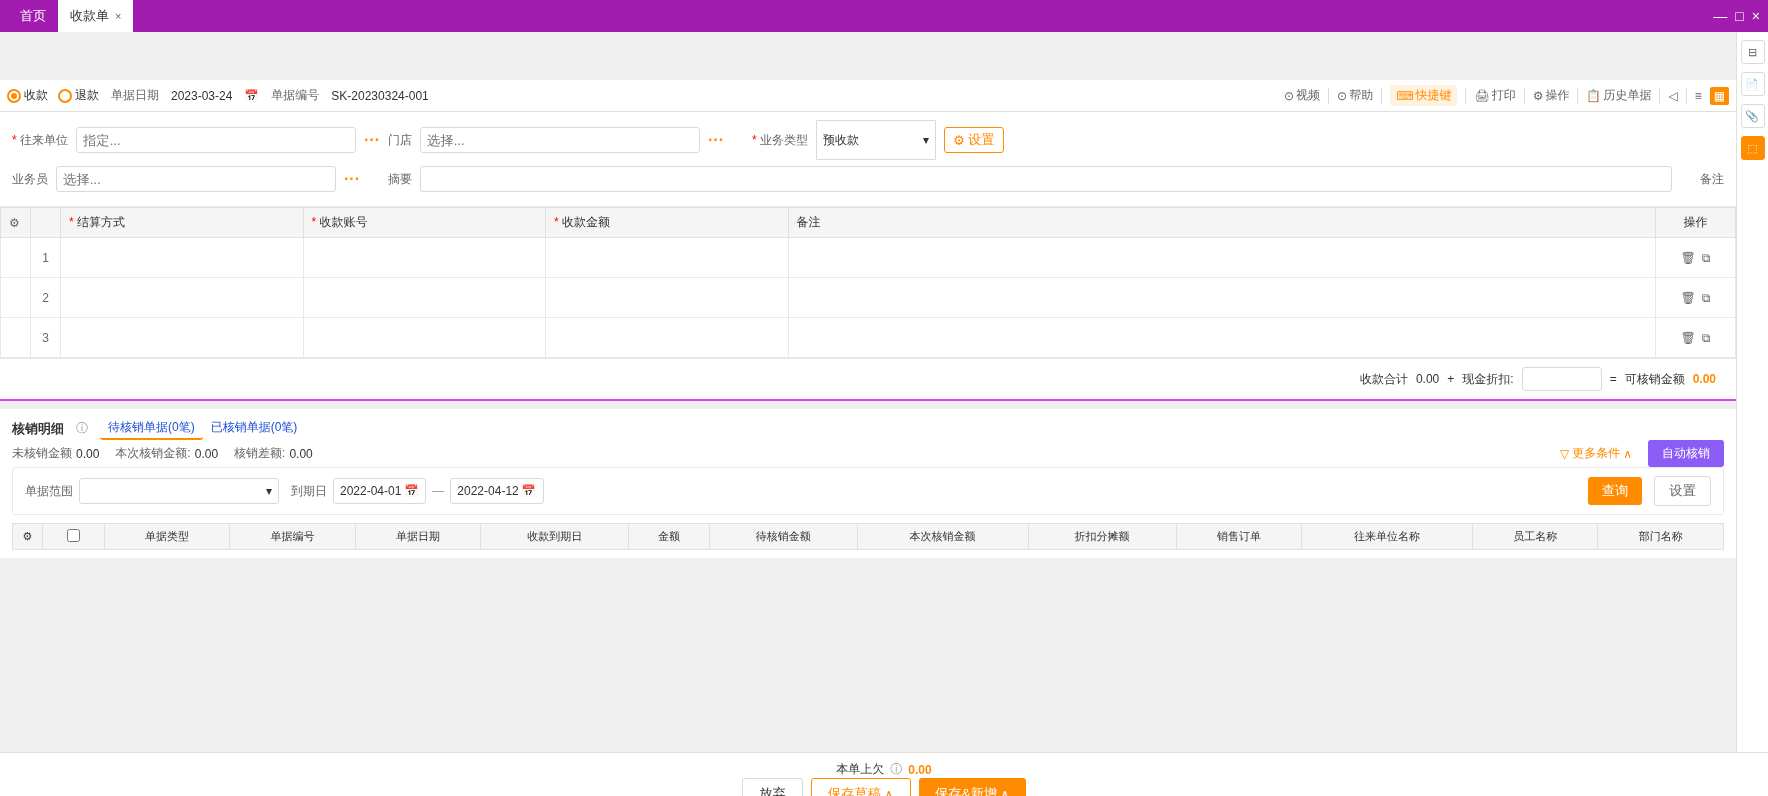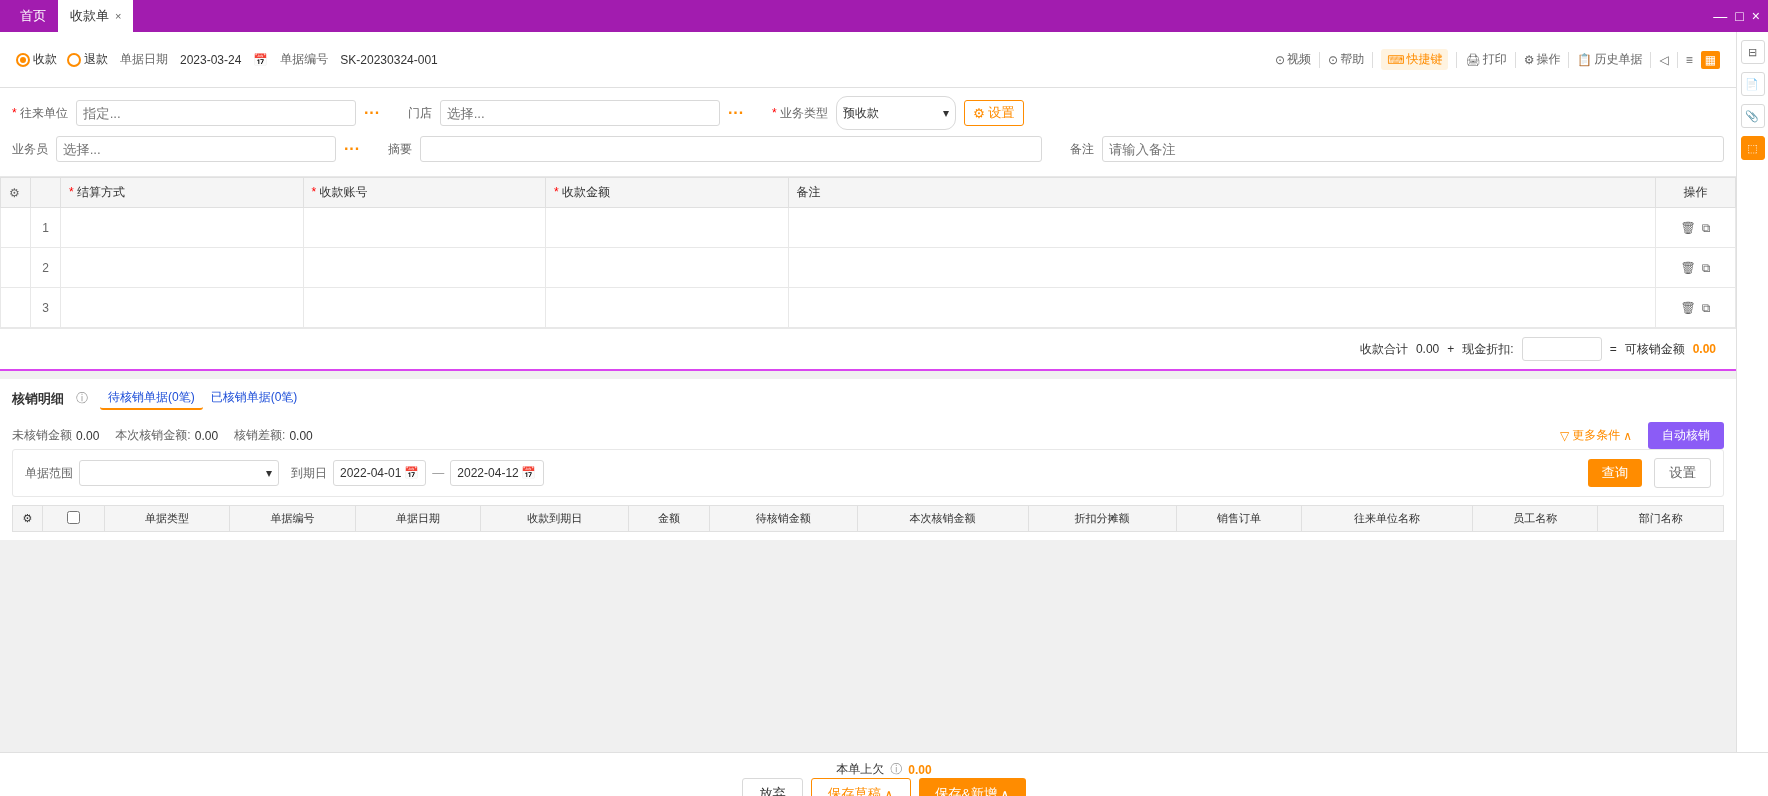--- a/index.html
+++ b/index.html
@@ -15,21 +15,21 @@
     }
     .tab-active {
       background: #fff; color: #333; padding: 0 12px; height: 32px; line-height: 32px; display: flex; align-items: center; gap: 6px; font-size: 13px;
     }
     .tab-close { color: #666; cursor: pointer; font-size: 11px; }
     .tab-bar-right { margin-left: auto; display: flex; gap: 8px; }
     .tab-bar-right span { color: #fff; cursor: pointer; font-size: 14px; }
 
     
     .toolbar {
-      background: #fff; border-bottom: 1px solid #e0e0e0; padding: 6px 16px; display: flex; align-items: center; gap: 12px; height: 56px;
+      background: #fff; border-bottom: 1px solid #e0e0e0; padding: 6px 7px; display: flex; align-items: center; gap: 12px; height: 32px; margin-top: 48px;
     }
     .radio-group { display: flex; gap: 10px; align-items: center; }
     .radio-item { display: flex; align-items: center; gap: 3px; cursor: pointer; }
     .radio-dot { width: 14px; height: 14px; border-radius: 50%; border: 2px solid #ff8c00; background: #fff; display: flex; align-items: center; justify-content: center; }
     .radio-dot.active::after { content: ''; width: 6px; height: 6px; border-radius: 50%; background: #ff8c00; display: block; }
     .toolbar-label { color: #666; }
     .toolbar-value { color: #333; font-weight: 500; }
     .toolbar-icon { color: #ff8c00; cursor: pointer; }
     .toolbar-right { margin-left: auto; display: flex; align-items: center; gap: 8px; color: #666; }
     .toolbar-right-item { display: flex; align-items: center; gap: 2px; cursor: pointer; }
@@ -41,21 +41,21 @@
       background: #fff; padding: 8px 12px; border-bottom: 1px solid #e8e8e8;
     }
     .form-row { display: flex; align-items: center; gap: 8px; margin-bottom: 6px; }
     .form-label { color: #666; white-space: nowrap; }
     .form-label.required::before { content: '* '; color: #f00; }
     .form-input {
       border: 1px solid #d9d9d9; border-radius: 3px; padding: 3px 6px; flex: 1; height: 26px; color: #999; outline: none;
     }
     .form-more { color: #ff8c00; cursor: pointer; font-size: 16px; font-weight: bold; }
     .form-select {
-      border: 1px solid #d9d9d9; border-radius: 11px; padding: 3px 6px; height: 34px; display: flex; align-items: center; gap: 4px; cursor: pointer;
+      border: 1px solid #d9d9d9; border-radius: 1px; padding: 3px 6px; height: 40px; display: flex; align-items: center; gap: 4px; cursor: pointer;
     }
     .settings-btn {
       border: 1px solid #ff8c00; color: #ff8c00; background: #fff; border-radius: 3px; padding: 3px 8px; cursor: pointer; display: flex; align-items: center; gap: 3px;
     }
 
     
     .table-wrapper { background: #fff; }
     .data-table { width: 100%; border-collapse: collapse; }
     .data-table th {
       background: #f5f5f5; border: 1px solid #e0e0e0; padding: 6px 8px; text-align: left; font-weight: normal; color: #333; white-space: nowrap;
@@ -71,21 +71,21 @@
 
     
     .summary-row {
       background: #fff; padding: 8px 20px; display: flex; align-items: center; justify-content: flex-end; gap: 8px; border-top: 1px solid #e8e8e8; border-bottom: 2px solid #d946ef;
     }
     .summary-input { border: 1px solid #d9d9d9; border-radius: 3px; padding: 3px 6px; width: 80px; height: 24px; }
     .summary-value { color: #ff8c00; font-weight: bold; }
 
     
     .reconcile-section { background: #fff; margin-top: 8px; padding: 8px 12px; }
-    .reconcile-header { display: flex; align-items: center; gap: 12px; margin-bottom: 12px; }
+    .reconcile-header { display: flex; align-items: center; gap: 12px; margin-bottom: 0; }
     .reconcile-title { font-weight: bold; font-size: 13px; }
     .reconcile-tabs { display: flex; gap: 0; }
     .reconcile-tab { color: #1d4ed8; cursor: pointer; padding: 2px 8px; border-radius: 3px; font-size: 12px; }
     .reconcile-tab.active { border-bottom: 2px solid #ff8c00; }
     .info-icon { color: #999; cursor: pointer; font-size: 12px; }
 
     .reconcile-stats { display: flex; align-items: center; gap: 16px; }
     .stat-item { display: flex; align-items: center; gap: 4px; }
     .stat-label { color: #666; }
     .stat-value { color: #333; }
@@ -208,21 +208,21 @@
     </div>
   </div>
 
   <div class="form-area">
     <div class="form-row">
 
       <span class="form-label required">往来单位</span>
       <input class="form-input" style="max-width: 280px;" placeholder="指定...">
       <span class="form-more">···</span>
 
-      <span class="form-label" style="margin-left:20px">门店</span>
+      <span class="form-label" style="">门店</span>
       <input class="form-input" style="max-width: 280px;" placeholder="选择...">
       <span class="form-more">···</span>
 
       <span class="form-label required" style="margin-left:20px">业务类型</span>
       <div class="form-select" style="min-width:120px">
         <span>预收款</span>
         <span style="margin-left:auto">▾</span>
       </div>
       <button class="settings-btn">
         <span>⚙</span>
@@ -232,21 +232,20 @@
     <div class="form-row">
 
       <span class="form-label">业务员</span>
       <input class="form-input" style="max-width: 280px;" placeholder="选择...">
       <span class="form-more">···</span>
 
       <span class="form-label" style="margin-left:20px">摘要</span>
       <input class="form-input" style="flex: 1 1 0%;">
 
       <span class="form-label" style="margin-left:20px">备注</span>
-      <input class="form-input" style="flex: 1 1 0%;" placeholder="请输入备注">
     </div>
   </div>
 
   <div class="table-wrapper">
     <table class="data-table">
       <thead>
         <tr>
           <th style="width:30px">
             <span class="gear-icon">⚙</span>
           </th>

